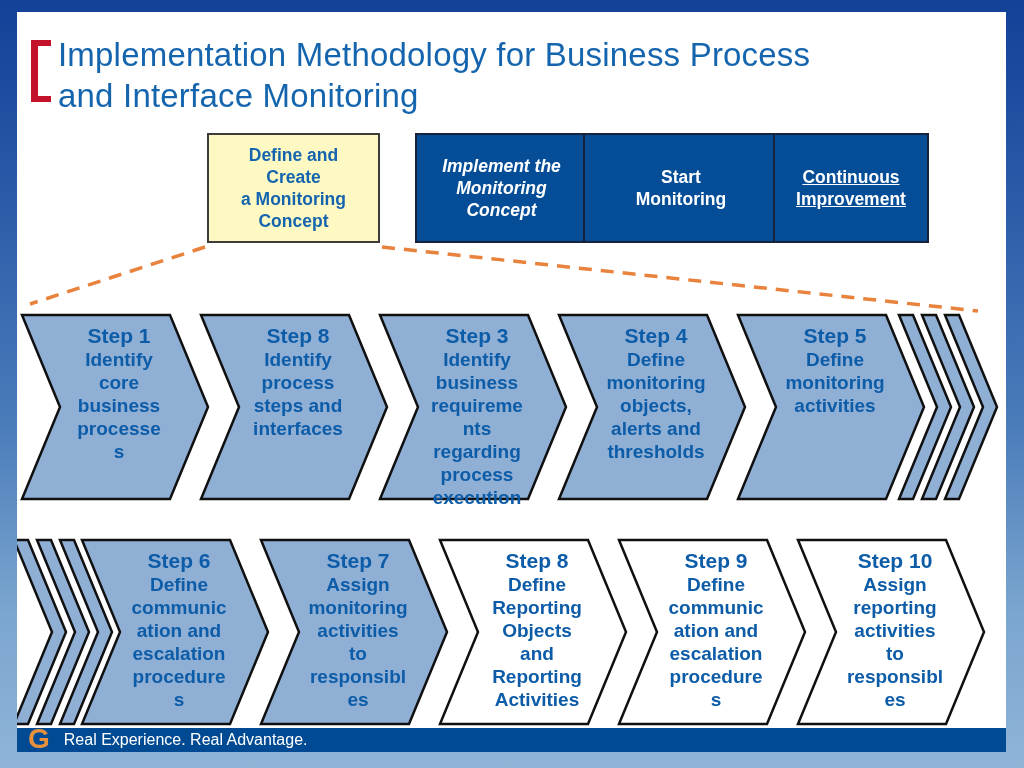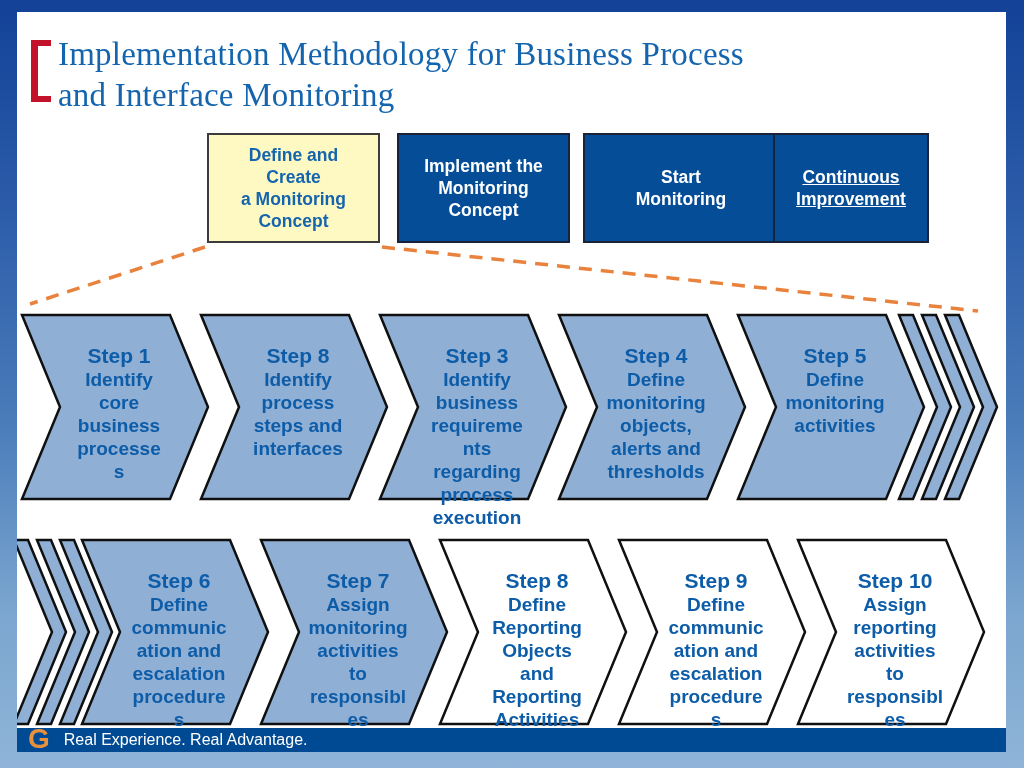--- a/index.html
+++ b/index.html
@@ -14,45 +14,45 @@
     background:#ffffff;overflow:hidden;
   }
   
   .bracket{
     position:absolute;left:14px;top:28px;width:13px;height:50px;
     border-left:7px solid #c3132a;border-top:6px solid #c3132a;border-bottom:6px solid #c3132a;
   }
   .title{
     position:absolute;left:41px;top:22px;width:930px;margin:0;
     font-size:33px;line-height:41px;font-weight:400;color:#1565ae;
-    white-space:pre-line;letter-spacing:.2px;font-family:Liberation Serif, serif;
+    white-space:pre-line;letter-spacing:.2px;
   }
   
   .phase{
     position:absolute;top:121px;height:110px;width:173px;
     display:flex;align-items:center;justify-content:center;text-align:center;
     font-weight:bold;font-size:17.5px;line-height:22px;white-space:pre-line;
     border:2px solid #3c3c3c;box-sizing:border-box;
   }
   .phase.light{background:#fef9c3;color:#1565ae;}
   .phase.dark{background:#054e97;color:#ffffff;border-color:#16233a;}
-  .phase1{left:190px;} .phase2{left:380px;} .phase3{left:566px;width:196px;} .phase4{left:756px;width:156px;text-decoration:underline;}
+  .phase1{left:190px;} .phase2{left:398px;font-style:italic;} .phase3{left:566px;width:196px;} .phase4{left:756px;width:156px;text-decoration:underline;}
   
   .dash-overlay{position:absolute;left:0;top:0;width:989px;height:740px;pointer-events:none;}
   .dash-overlay line{stroke:#e8823c;stroke-width:3.5;stroke-dasharray:13 9;}
   
   .arrow{position:absolute;width:190px;height:188px;}
   .row1{top:301px;} .row2{top:526px;}
   .arrow svg{position:absolute;left:0;top:0;width:100%;height:100%;overflow:visible;}
   .arrow polygon{stroke:#101010;stroke-width:2.5;}
   .arrow.light polygon{fill:#8fafd5;}
   .arrow.white polygon{fill:#ffffff;}
   .arrow-text{
     position:absolute;left:24px;top:10px;width:150px;
-    text-align:center;color:#0d5ca8;margin-top:20px;
+    text-align:center;color:#0d5ca8;
   }
   .step-title{font-weight:bold;font-size:21px;line-height:25px;}
   .step-desc{font-weight:bold;font-size:19px;line-height:23px;white-space:pre-line;}
   
   .band{position:absolute;width:56px;height:188px;overflow:visible;}
   .band polygon{fill:#8fafd5;stroke:#101010;stroke-width:2.5;}
   
   .footer-bar{
     position:absolute;left:0;top:716px;width:989px;height:24px;
     background:#004a93;display:flex;align-items:center;

